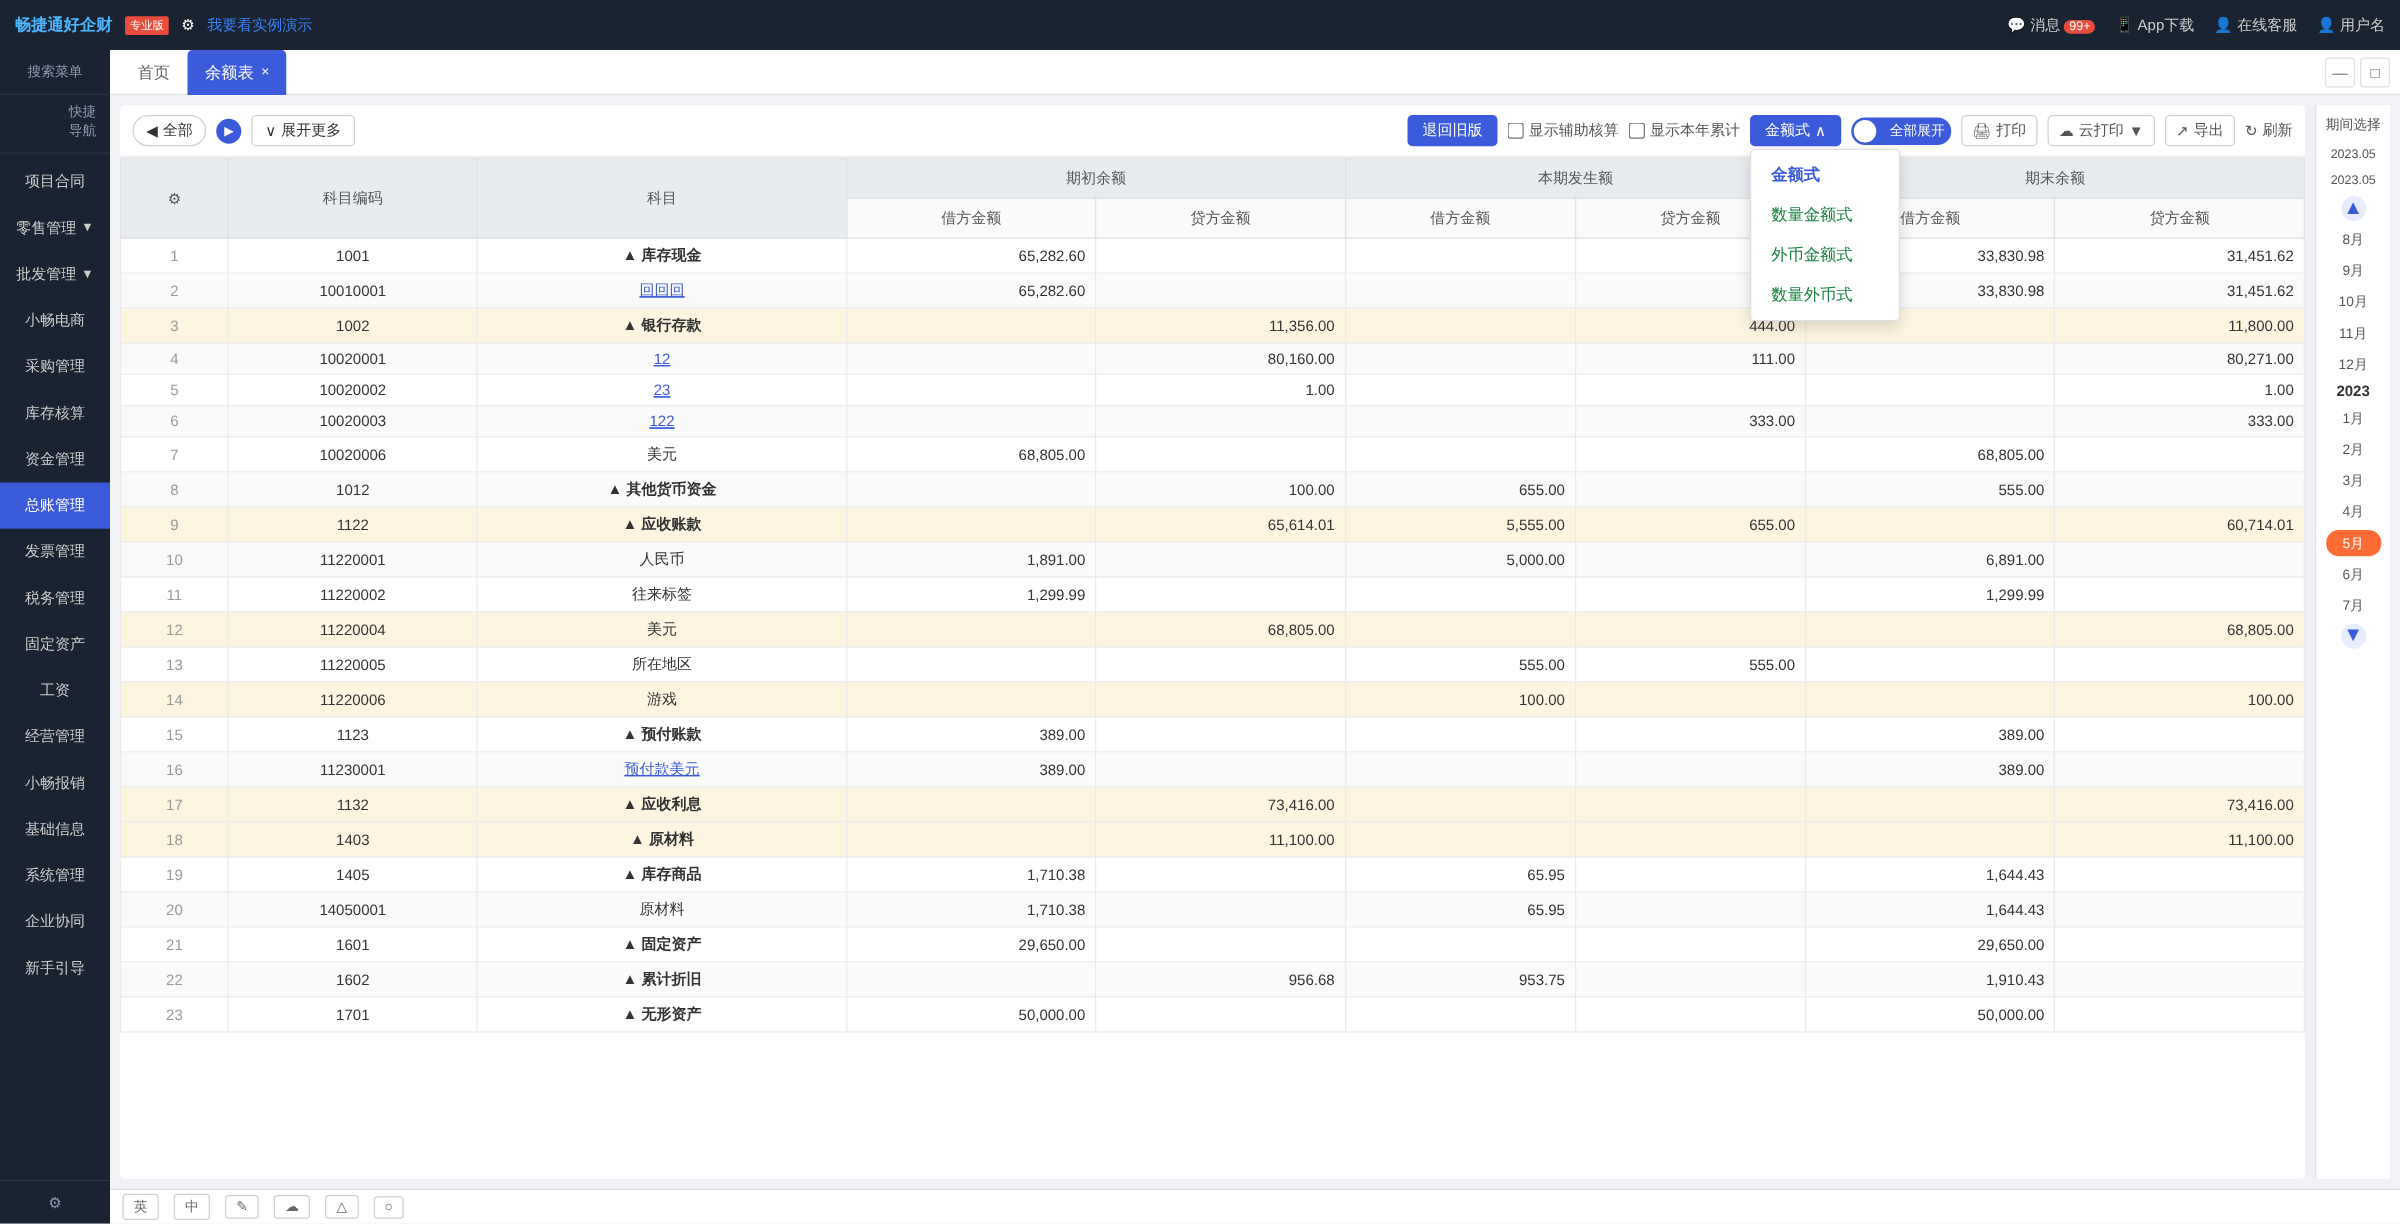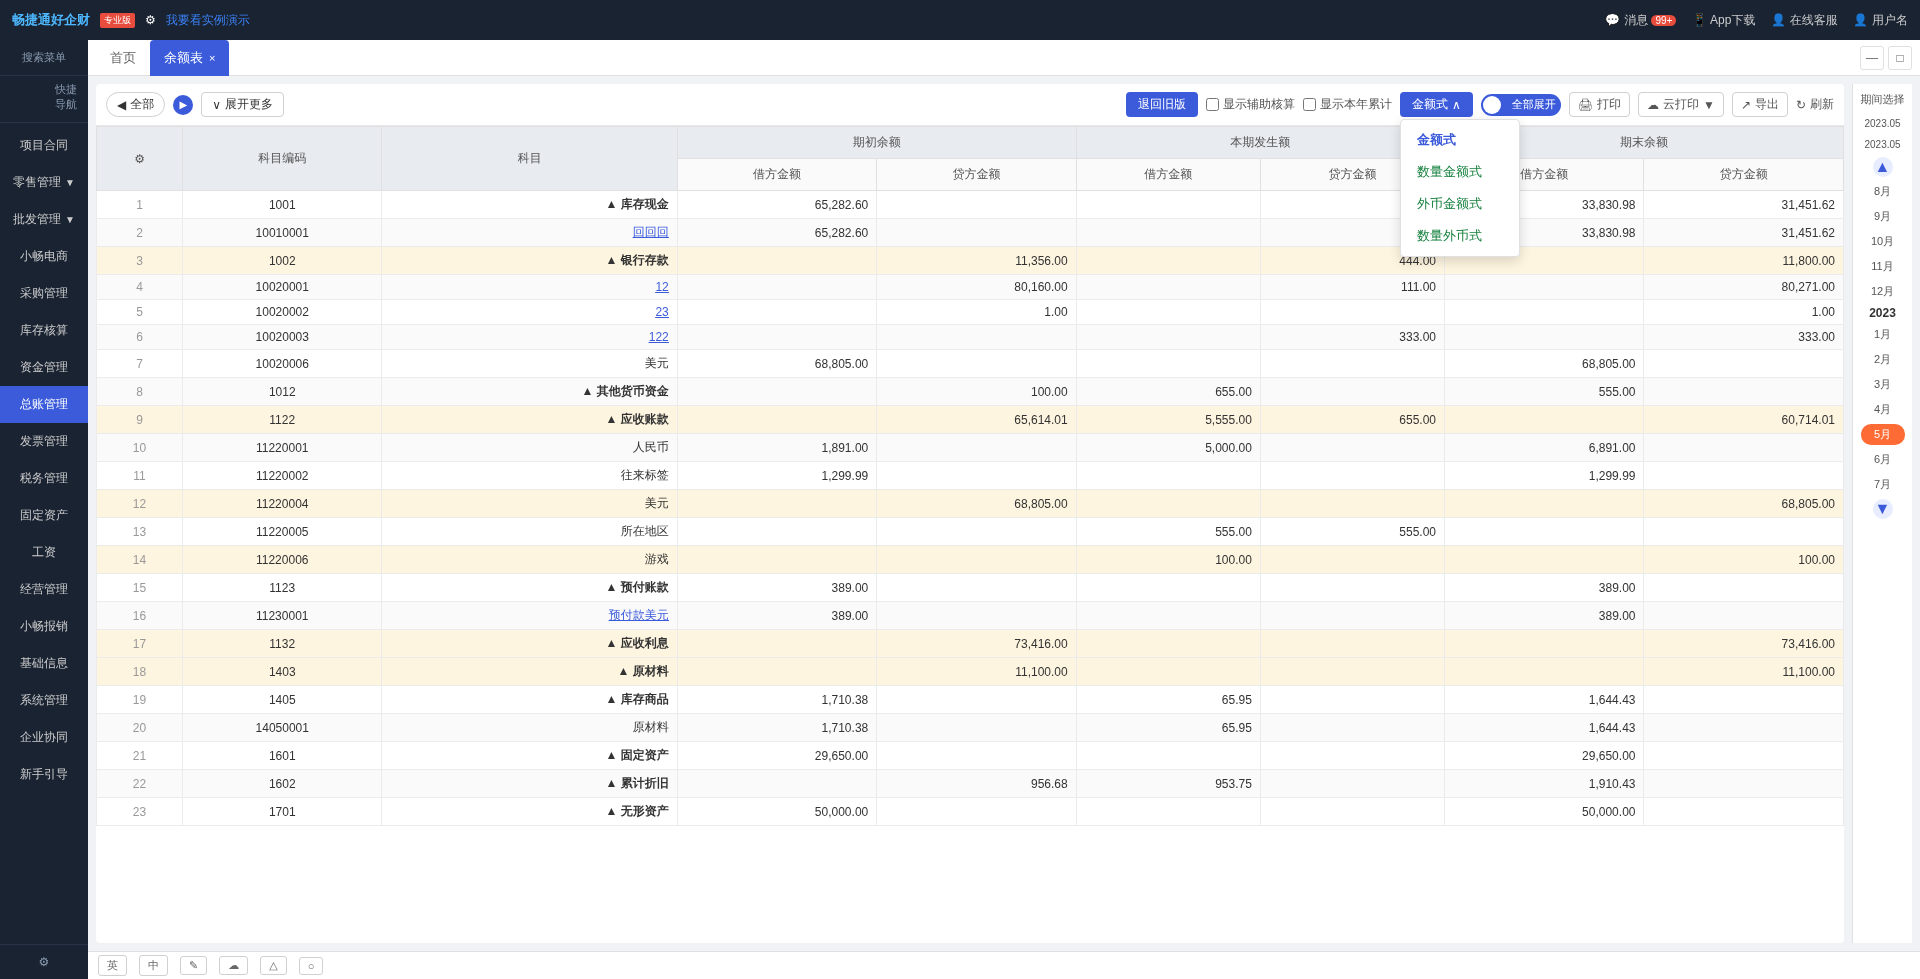--- a/index.html
+++ b/index.html
@@ -61,21 +61,21 @@
     .dropdown-menu { position: absolute; background: #fff; border: 1px solid #e0e0e0; border-radius: 4px; box-shadow: 0 4px 12px rgba(0,0,0,0.15); z-index: 101; min-width: 120px; padding: 4px 0; top: 130px; left: 1120px; }
     .dropdown-item { padding: 7px 16px; cursor: pointer; font-size: 13px; color: #15803d; }
     .dropdown-item.active { color: #3b5bdb; font-weight: bold; }
     
     
     .table-wrapper { flex: 1; overflow: auto; }
     table { width: 100%; border-collapse: collapse; font-size: 12px; }
     thead tr { background: #e8ecf0; }
     th { padding: 7px 8px; text-align: center; border: 1px solid #e0e0e0; font-weight: 500; color: #555; white-space: nowrap; }
     td { padding: 5px 8px; border: 1px solid #ebebeb; text-align: center; white-space: nowrap; }
-    td.text-left { text-align: right; }
+    td.text-left { text-align: center; }
     td.text-right { text-align: right; }
     tr:nth-child(even) { background: #fafafa; }
     .tr-highlighted td { background: #fef5e0; }
     .row-num { color: #999; }
     .account-link { color: #3b5bdb; text-decoration: underline; cursor: pointer; }
     .bold-name { font-weight: bold; }
     
     
     .right-panel { width: 60px; background: #fff; border-left: 1px solid #e0e0e0; display: flex; flex-direction: column; align-items: center; padding: 8px 4px; gap: 4px; font-size: 11px; color: #555; overflow-y: auto; flex-shrink: 0; }
     .period-label { writing-mode: horizontal-tb; font-size: 11px; color: #555; text-align: center; margin-bottom: 4px; }

